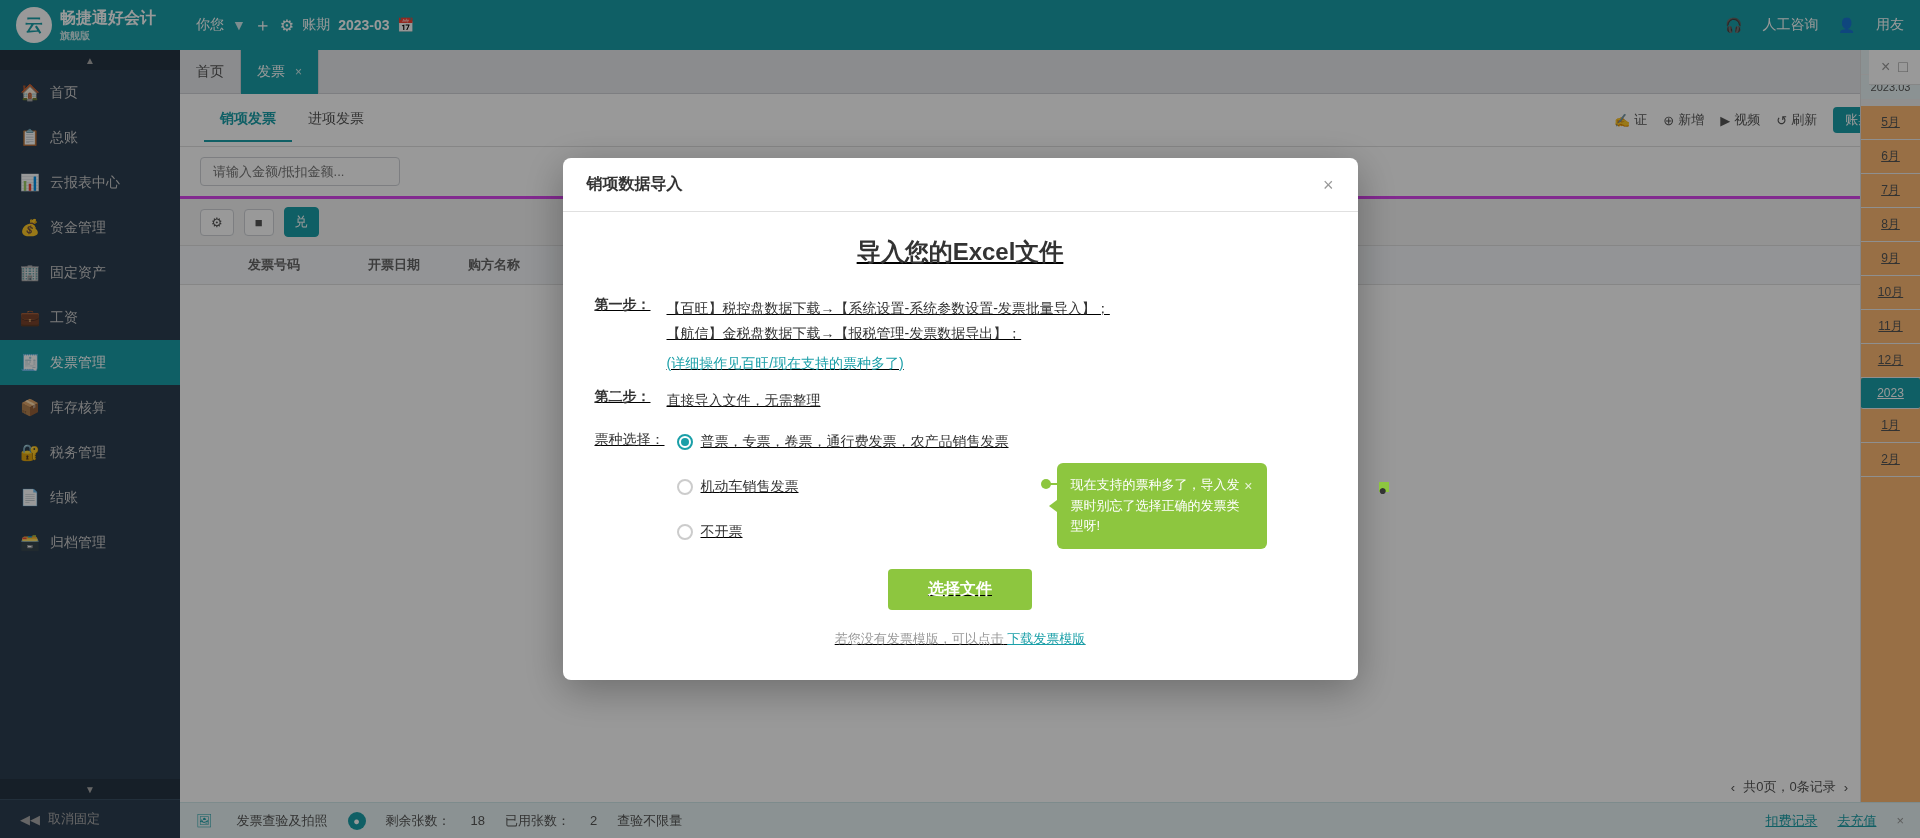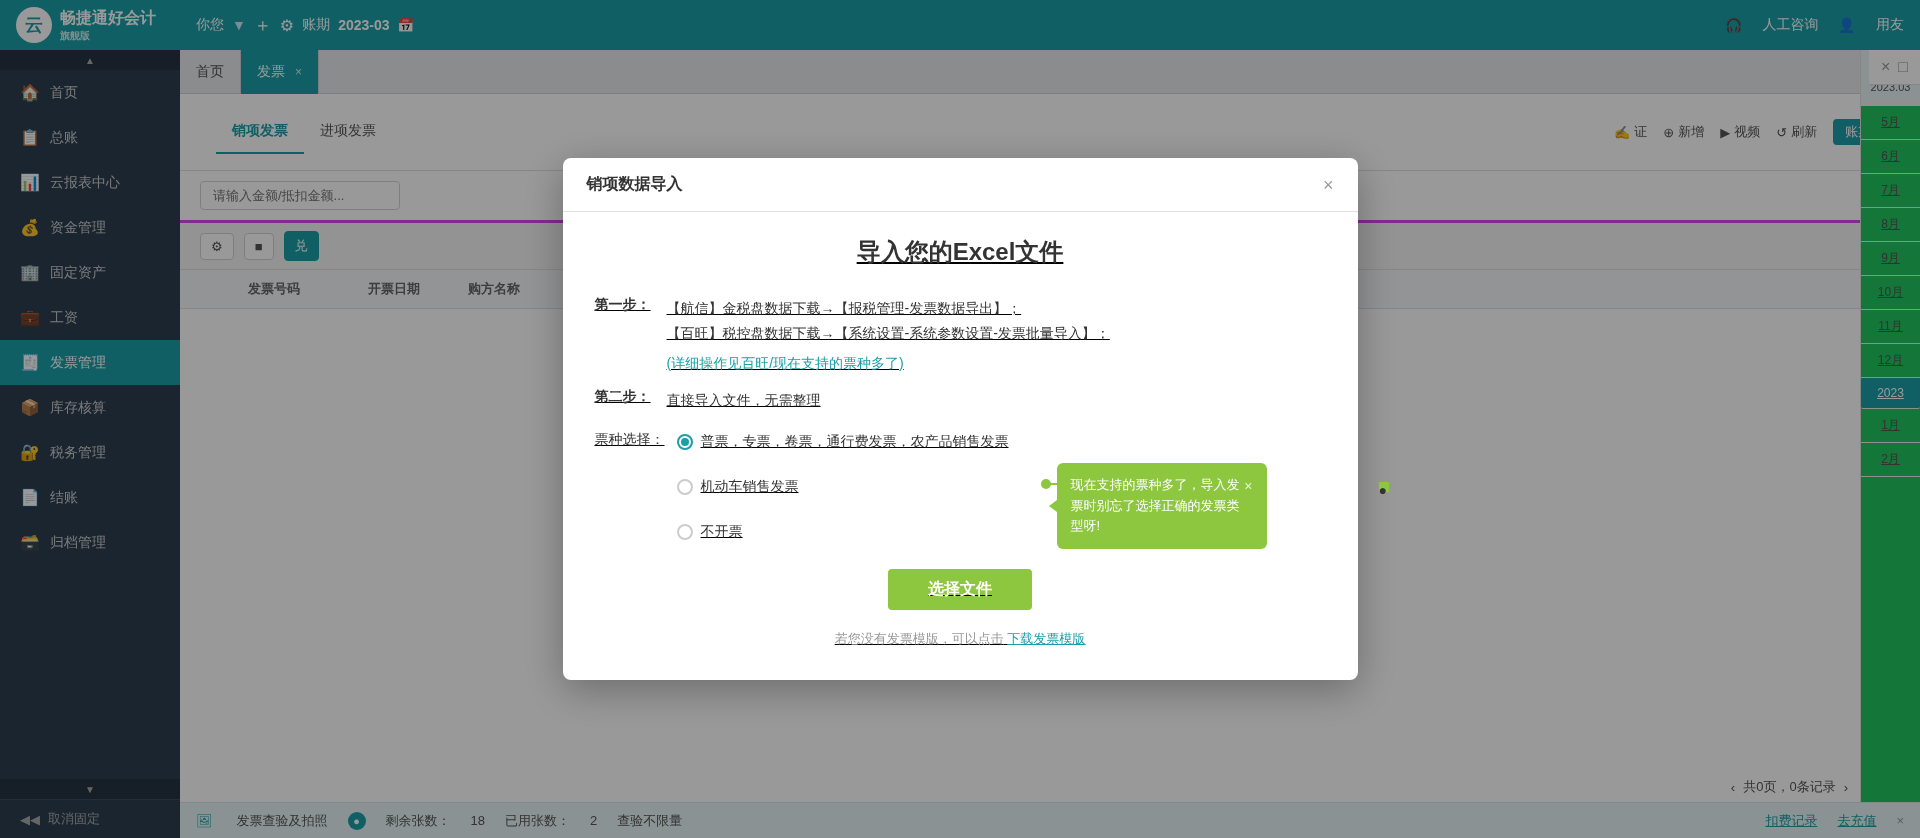--- a/index.html
+++ b/index.html
@@ -233,21 +233,21 @@
       font-weight: bold;
     }
 
     
     .month-sidebar {
       position: fixed;
       right: 0;
       top: 50px;
       width: 60px;
       height: calc(838px - 50px - 36px);
-      background: #22c55e;
+      background: #fdba74;
       border-left: 1px solid #e0e0e0;
       display: flex;
       flex-direction: column;
       z-index: 50;
     }
     .month-item {
       padding: 8px 4px;
       text-align: center;
       font-size: 12px;
       color: #555;
@@ -490,21 +490,21 @@
     </div>
     <div class="tab-item active">
       <span>发票</span>
       <span class="tab-close">×</span>
     </div>
   </div>
 
   <div class="content-area">
 
     <div style="display:flex; align-items:center; border-bottom:1px solid #e0e0e0; background:white; padding: 0 20px;">
-      <div class="sub-tabs" style="border:none; padding:0; margin:16px;">
+      <div class="sub-tabs" style="border:none; padding:0; margin:4px;">
         <div class="sub-tab active">
           <span>销项发票</span>
         </div>
         <div class="sub-tab">
           <span>进项发票</span>
         </div>
       </div>
       <div class="right-toolbar">
         <div class="right-toolbar-btn">
           <span>✍</span>
@@ -612,22 +612,22 @@
       <span class="modal-title">销项数据导入</span>
       <span class="modal-close">×</span>
     </div>
 
     <div class="modal-body">
       <div class="modal-big-title">导入您的Excel文件</div>
 
       <div class="step-row">
         <span class="step-label">第一步：</span>
         <div class="step-content">
+          <div>【百旺】税控盘数据下载→【系统设置-系统参数设置-发票批量导入】；</div>
           <div>【航信】金税盘数据下载→【报税管理-发票数据导出】；</div>
-          <div>【百旺】税控盘数据下载→【系统设置-系统参数设置-发票批量导入】；</div>
           <div style="margin-top:4px;">
             <a class="step-link">(详细操作见百旺/现在支持的票种多了)</a>
           </div>
         </div>
       </div>
 
       <div class="step-row" style="margin-top:8px;">
         <span class="step-label">第二步：</span>
         <span class="step-content">直接导入文件，无需整理</span>
       </div>

